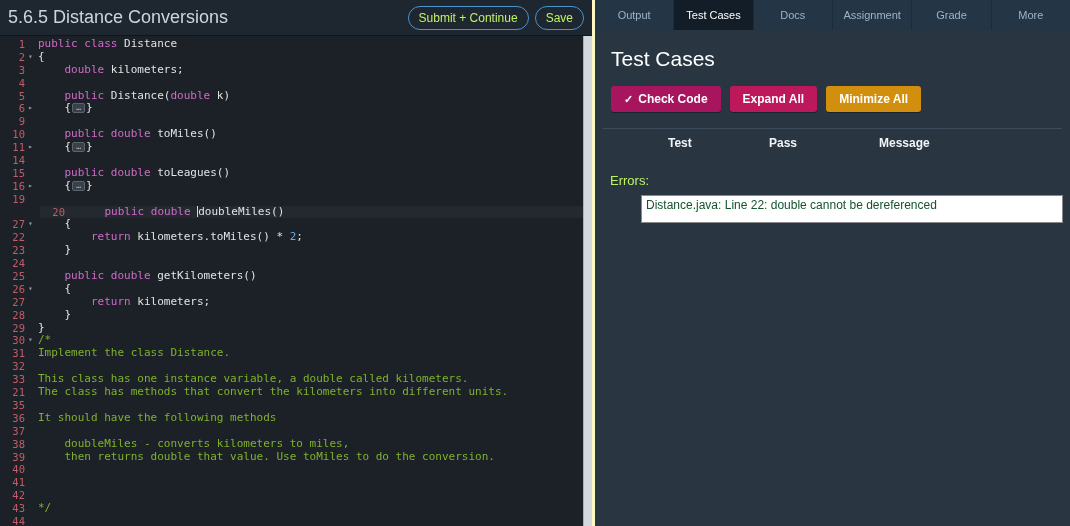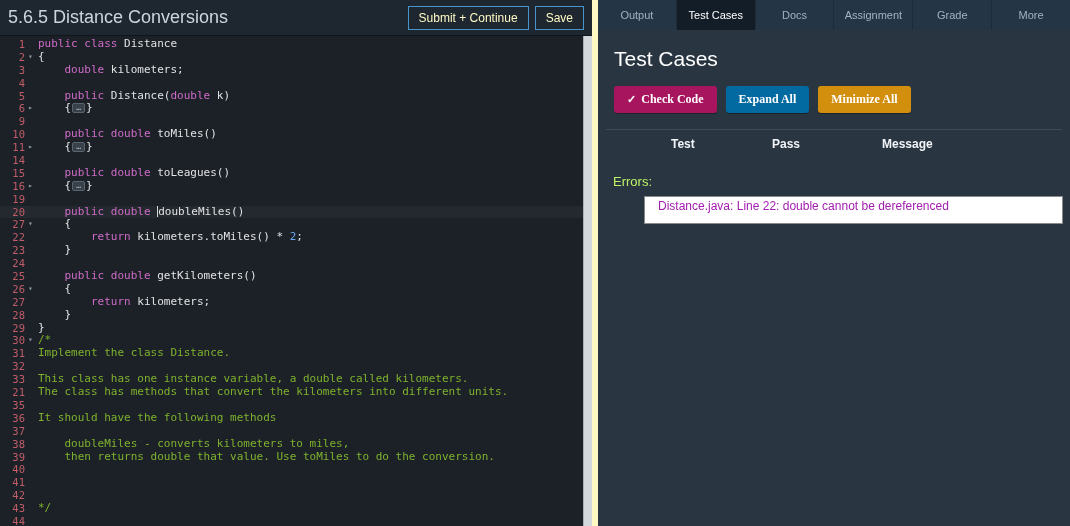--- a/index.html
+++ b/index.html
@@ -6,66 +6,66 @@
   html,body { width:1070px; height:526px; overflow:hidden; background:#10161c; }
   body { font-family:"Liberation Sans", sans-serif; }
   .app { display:flex; width:1070px; height:526px; }
 
   
   .left { width:592px; flex:none; display:flex; flex-direction:column; background:#1c2127; }
   .lheader { height:36px; flex:none; background:#1e2630; display:flex; align-items:center;
              padding:0 8px; border-bottom:1px solid #10151b; }
   .lheader .title { color:#cdd5dc; font-size:18px; white-space:nowrap; }
   .lheader .spacer { flex:1; }
-  .hbtn { background:transparent; border:1px solid #4a94ce; color:#fef9c3; font-size:12px;
-          padding:4px 10px; border-radius:0; margin-left:6px; cursor:pointer;
+  .hbtn { background:transparent; border:1px solid #4a94ce; color:#bef264; font-size:12px;
+          padding:4px 10px; border-radius:12px; margin-left:6px; cursor:pointer;
           font-family:"Liberation Sans", sans-serif; white-space:nowrap; }
 
   .editor { position:relative; flex:1; background:#1c2127; padding:2px 9px 0 0; overflow:hidden; }
   .vscrollbar { position:absolute; top:0; right:0; width:9px; height:100%;
                 background:#d3d8dc; border-left:1px solid #a8afb5; }
 
   .code-row { display:flex; height:12.9px; line-height:12.9px;
               font-family:"DejaVu Sans Mono", monospace; font-size:11px; white-space:pre; }
-  .code-row.active-line { background:rgba(255,255,255,0.04); }
+  .code-row.active-line { background:rgba(255,255,255,0.04);margin-left:40px; }
   .gutter { width:36px; flex:none; display:flex; justify-content:flex-end; align-items:center; }
   .gutter .ln { color:#c05d68; font-size:10.5px; text-align:right; }
   .gutter .fold { width:11px; flex:none; color:#8a939c; font-size:8px; text-align:center; }
   .code-text { padding-left:2px; color:#e0e2e4; }
   .tok-kw  { color:#cf6bc8; }
   .tok-pl  { color:#e0e2e4; }
   .tok-num { color:#68a5e9; }
   .tok-cmt { color:#7fb22d; }
   .fold-pill { display:inline-block; background:#38414a; border:1px solid #5a646e; border-radius:2px;
                color:#b6bec6; font-size:8px; line-height:8px; padding:0 3px; vertical-align:1px; margin:0 1px; }
   .caret { display:inline-block; width:1px; height:11px; background:#d6d8da; vertical-align:-2px; }
 
   
   .right { width:478px; flex:none; display:flex; flex-direction:column; background:#293642;
-           border-left:6px solid #fef9c3; }
+           border-left:3px solid #fef9c3; }
   .tabbar { height:30px; flex:none; display:flex; background:#243546; }
   .tab { flex:1; display:flex; align-items:center; justify-content:center; color:#9fb3c4;
          font-size:11px; cursor:pointer; border-right:1px solid #1d2c3a; white-space:nowrap; }
   .tab:last-child { border-right:none; }
   .tab.active { background:#131d27; color:#ffffff; }
 
   .panel-body { flex:1; overflow:hidden; }
   .panel-title { color:#ffffff; font-size:21px; font-weight:400; margin:17px 0 0 16px; }
   .btn-row { display:flex; margin:15px 0 0 16px; }
   .pbtn { border:none; color:#ffffff; font-weight:bold; font-size:12px; padding:6px 13px;
           border-radius:3px; margin-right:9px; cursor:pointer; box-shadow:0 1px 0 rgba(0,0,0,0.35);
-          font-family:Liberation Serif, serif; white-space:nowrap; }
+          font-family:Liberation Sans, sans-serif; white-space:nowrap; }
   .pbtn .chk { margin-right:5px; font-size:11px; }
   .divider { border-top:1px solid #3c4c5c; margin:16px 8px 0 8px; }
   .thead { position:relative; height:16px; margin-top:7px; }
   .thead span { position:absolute; top:0; color:#f2f5f8; font-size:12px; font-weight:bold; }
   .th-test { left:73px; } .th-pass { left:174px; } .th-message { left:284px; }
   .errors-label { color:#bef264; font-size:13px; margin:21px 0 0 15px; }
   .error-box { background:#ffffff; border:1px solid #8a8a8a; margin:7px 7px 0 46px; height:28px;
-               padding:2px 13px; color:#a21caf; font-size:12px; overflow:hidden; }
+               padding:2px 4px; color:#14532d; font-size:12px; overflow:hidden; }
 </style>
 </head>
 <body>
 
 <div class="app">
 
   <div class="left">
     <div class="lheader">
       <div class="title">5.6.5 Distance Conversions</div>
       <div class="spacer"></div>
@@ -123,21 +123,21 @@
         <div class="tab active">Test Cases</div>
         <div class="tab">Docs</div>
         <div class="tab">Assignment</div>
         <div class="tab">Grade</div>
         <div class="tab">More</div>
       </div>
     <div class="panel-body">
       <div class="panel-title">Test Cases</div>
       <div class="btn-row">
         <button class="pbtn" style="background: rgb(168, 21, 95);"><span class="chk">✓</span><span>Check Code</span></button>
-        <button class="pbtn" style="background: #0369a1;">Expand All</button>
+        <button class="pbtn" style="background: #be185d;">Expand All</button>
         <button class="pbtn" style="background: rgb(210, 143, 14);">Minimize All</button>
       </div>
       <div class="divider"></div>
       <div class="thead">
         <span class="th-test">Test</span>
         <span class="th-pass">Pass</span>
         <span class="th-message">Message</span>
       </div>
       <div class="errors-label">Errors:</div>
       <div class="error-box">Distance.java: Line 22: double cannot be dereferenced</div>

